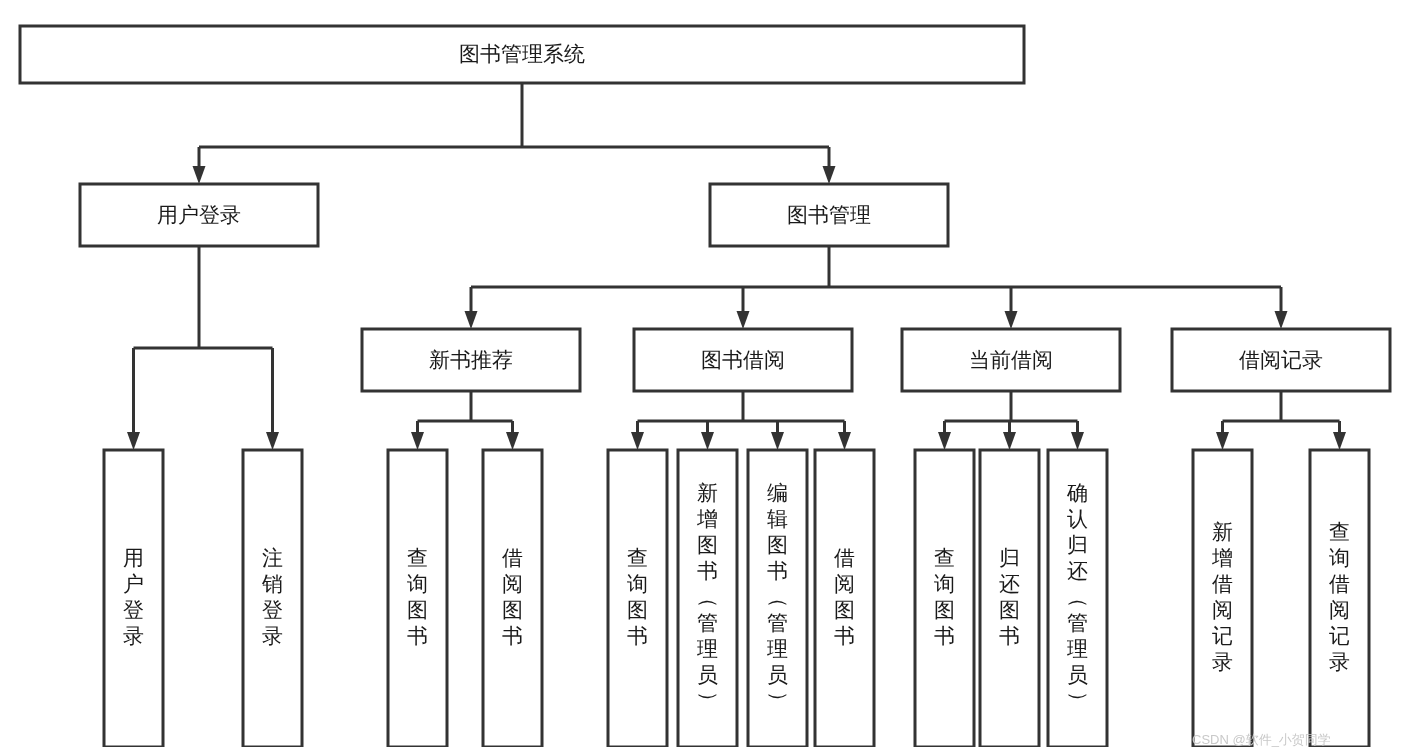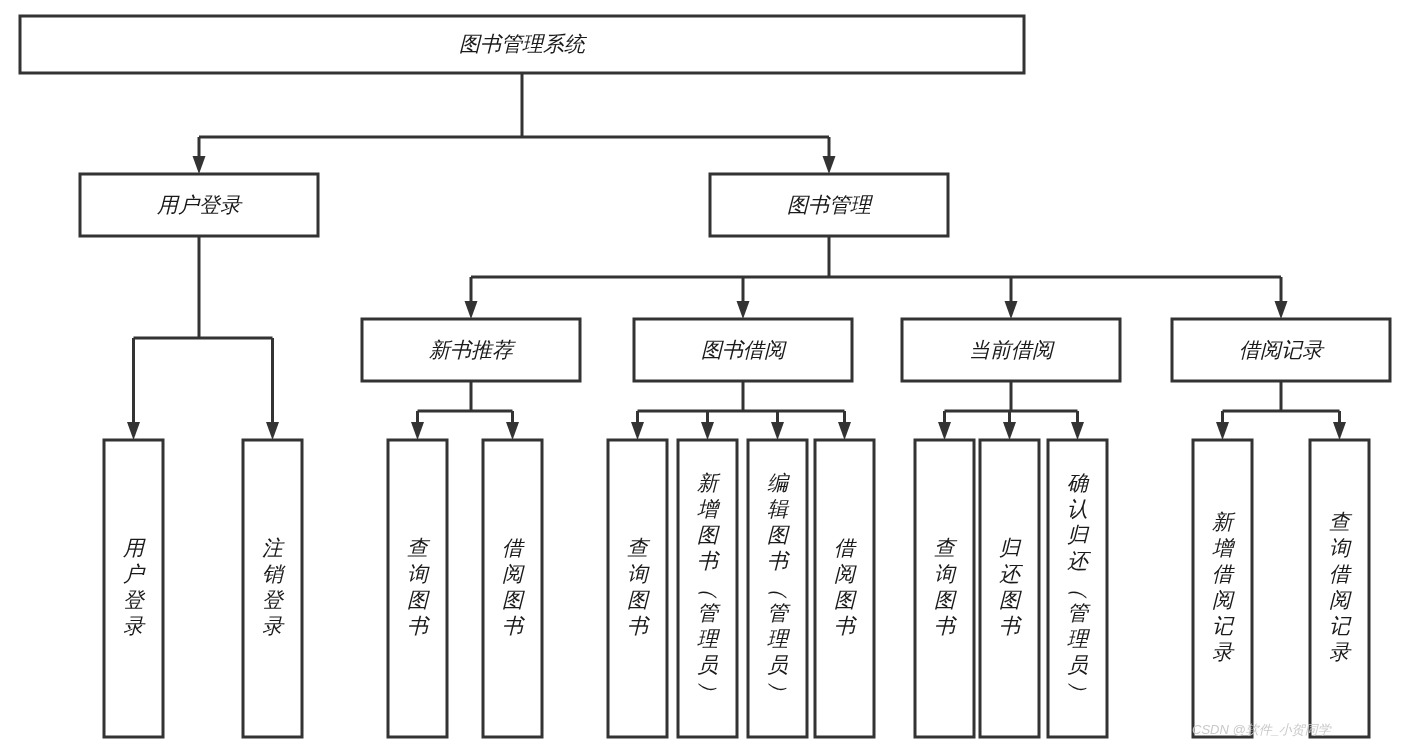--- a/index.html
+++ b/index.html
@@ -11,24 +11,23 @@
   body {
     width: 1405px;
     height: 747px;
     font-family: "Liberation Sans", "DejaVu Sans", sans-serif;
     overflow: hidden;
     position: relative;
   }
   #diagram-root {
     position: absolute;
     left: 0;
-    top: 4px;
+    top: 14px;
     width: 1405px;
     height: 620px;
-    font-style: italic;
   }
   svg.diagram-canvas {
     display: block;
     width: 1405px;
     height: 747px;
   }
   .node-box {
     fill: #ffffff;
     stroke: #333333;
     stroke-width: 3;

